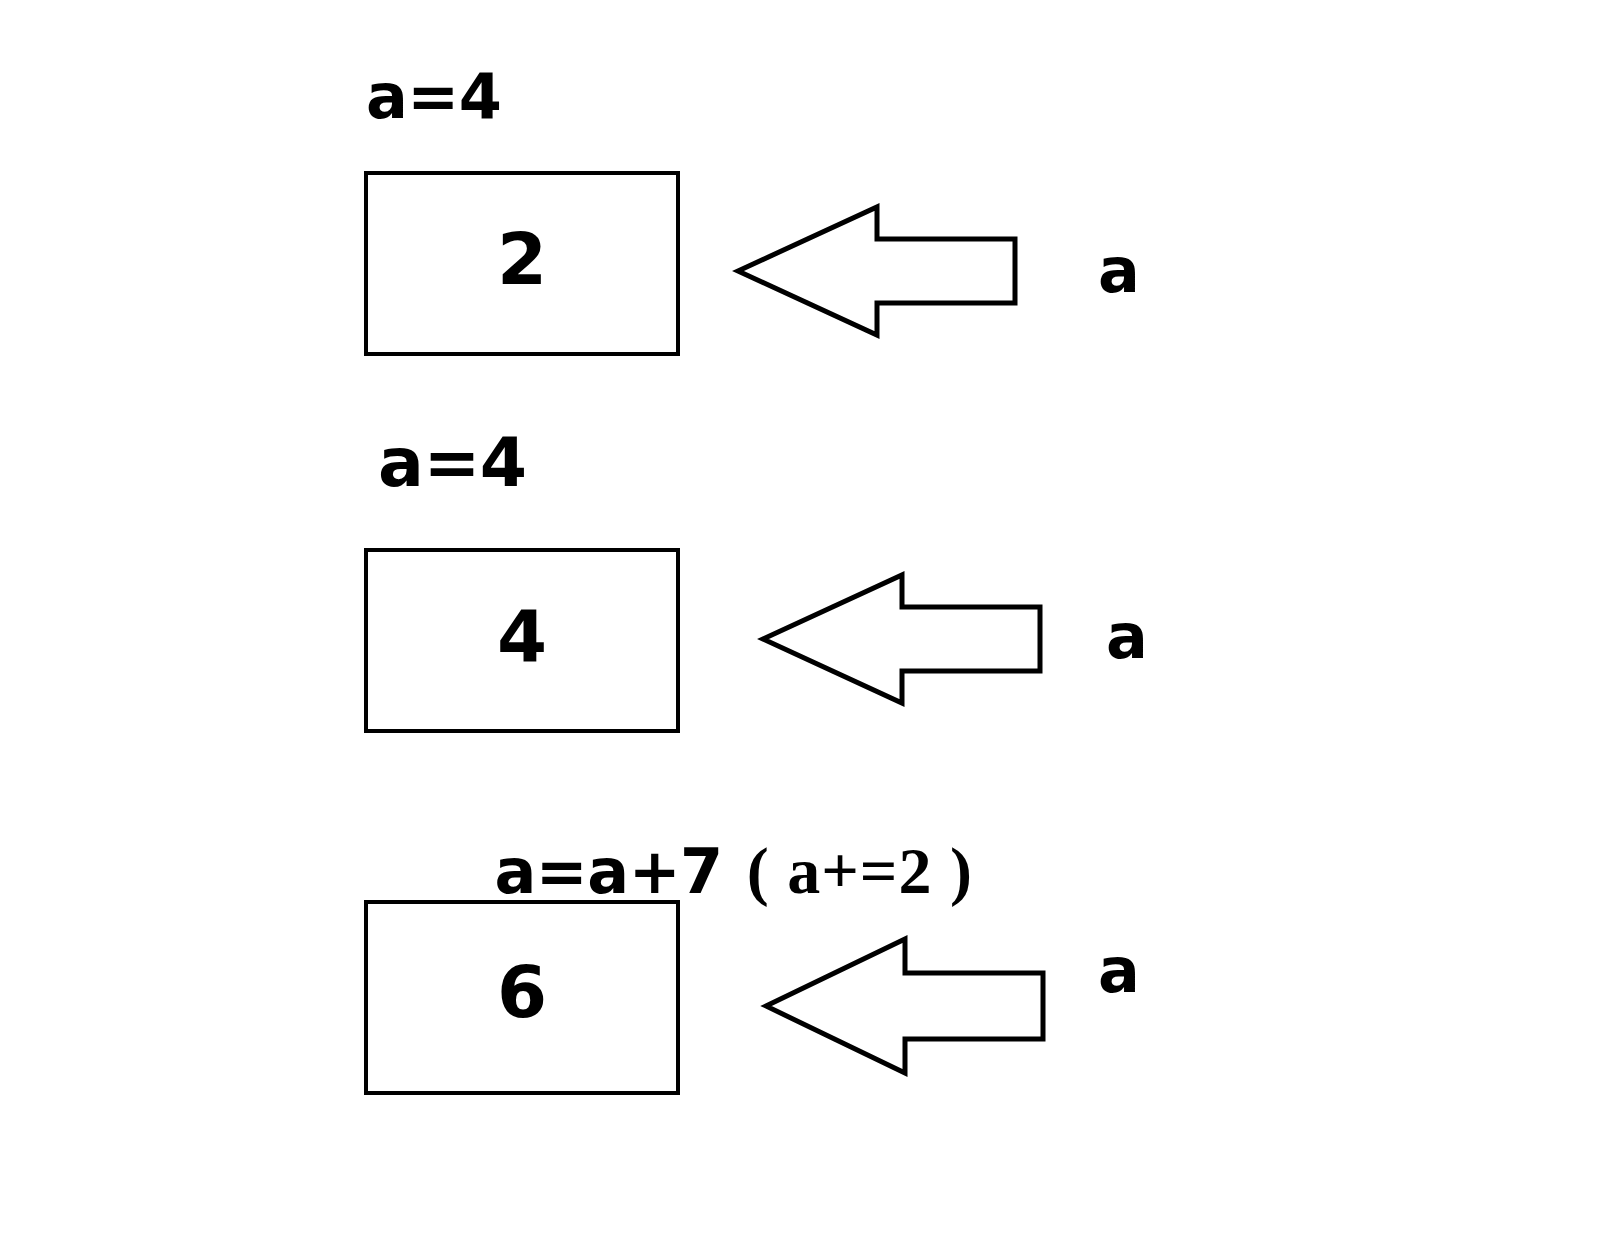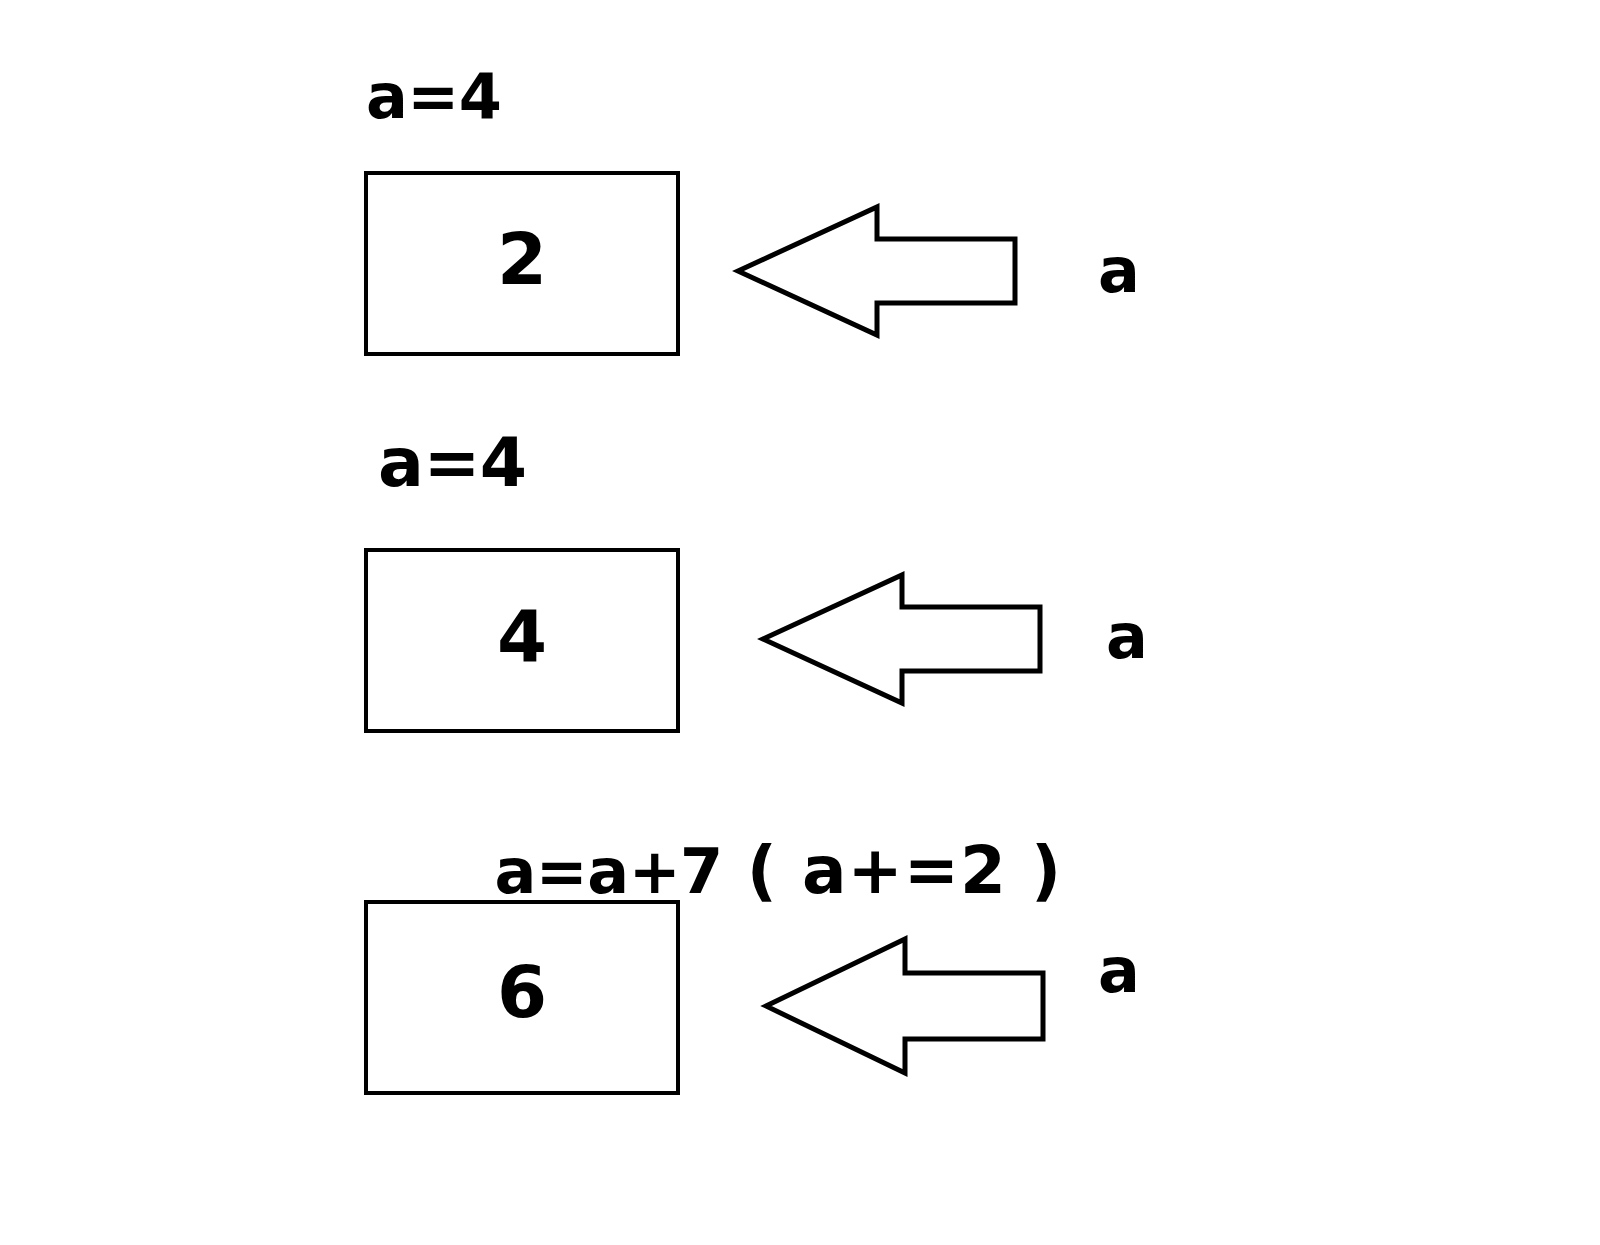--- a/index.html
+++ b/index.html
@@ -26,20 +26,21 @@
     position: absolute;
     font-family: "DejaVu Sans", sans-serif;
     font-weight: bold;
     color: #000000;
     white-space: pre;
     letter-spacing: -0.5px;
     line-height: 1;
   }
   .expr-label .paren-group {
     letter-spacing: 1px;
+    font-family: Liberation Serif, serif;
   }
   .var-box {
     position: absolute;
     box-sizing: border-box;
     border: 4px solid #000000;
     background: #ffffff;
   }
   .var-value {
     position: absolute;
     left: 0;

